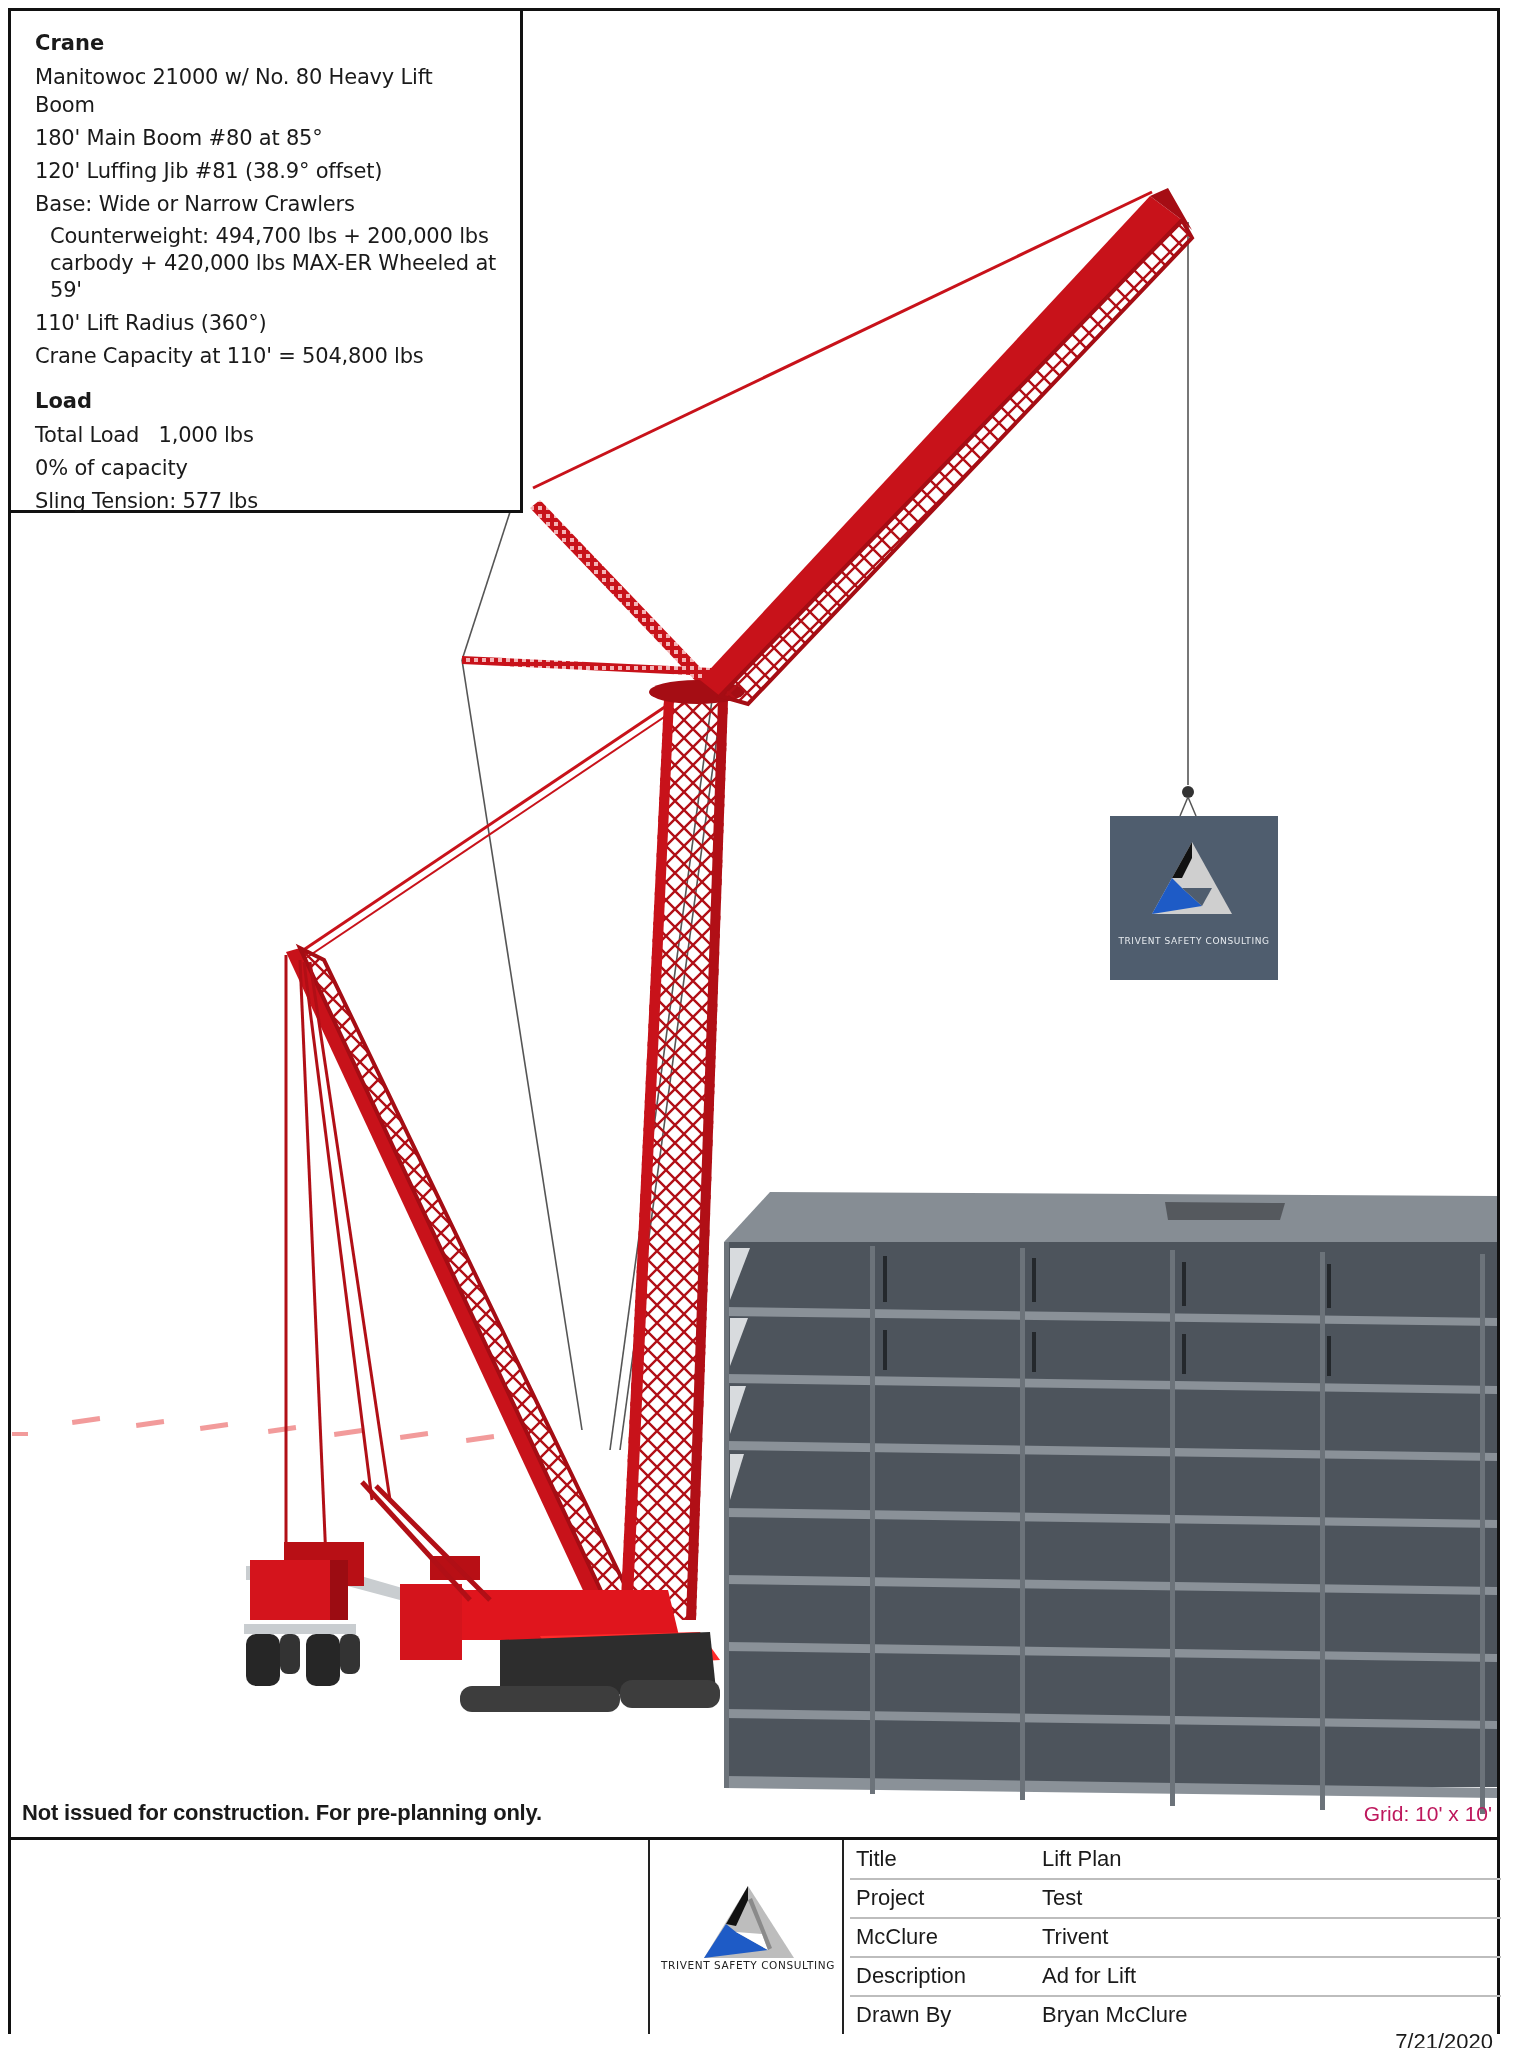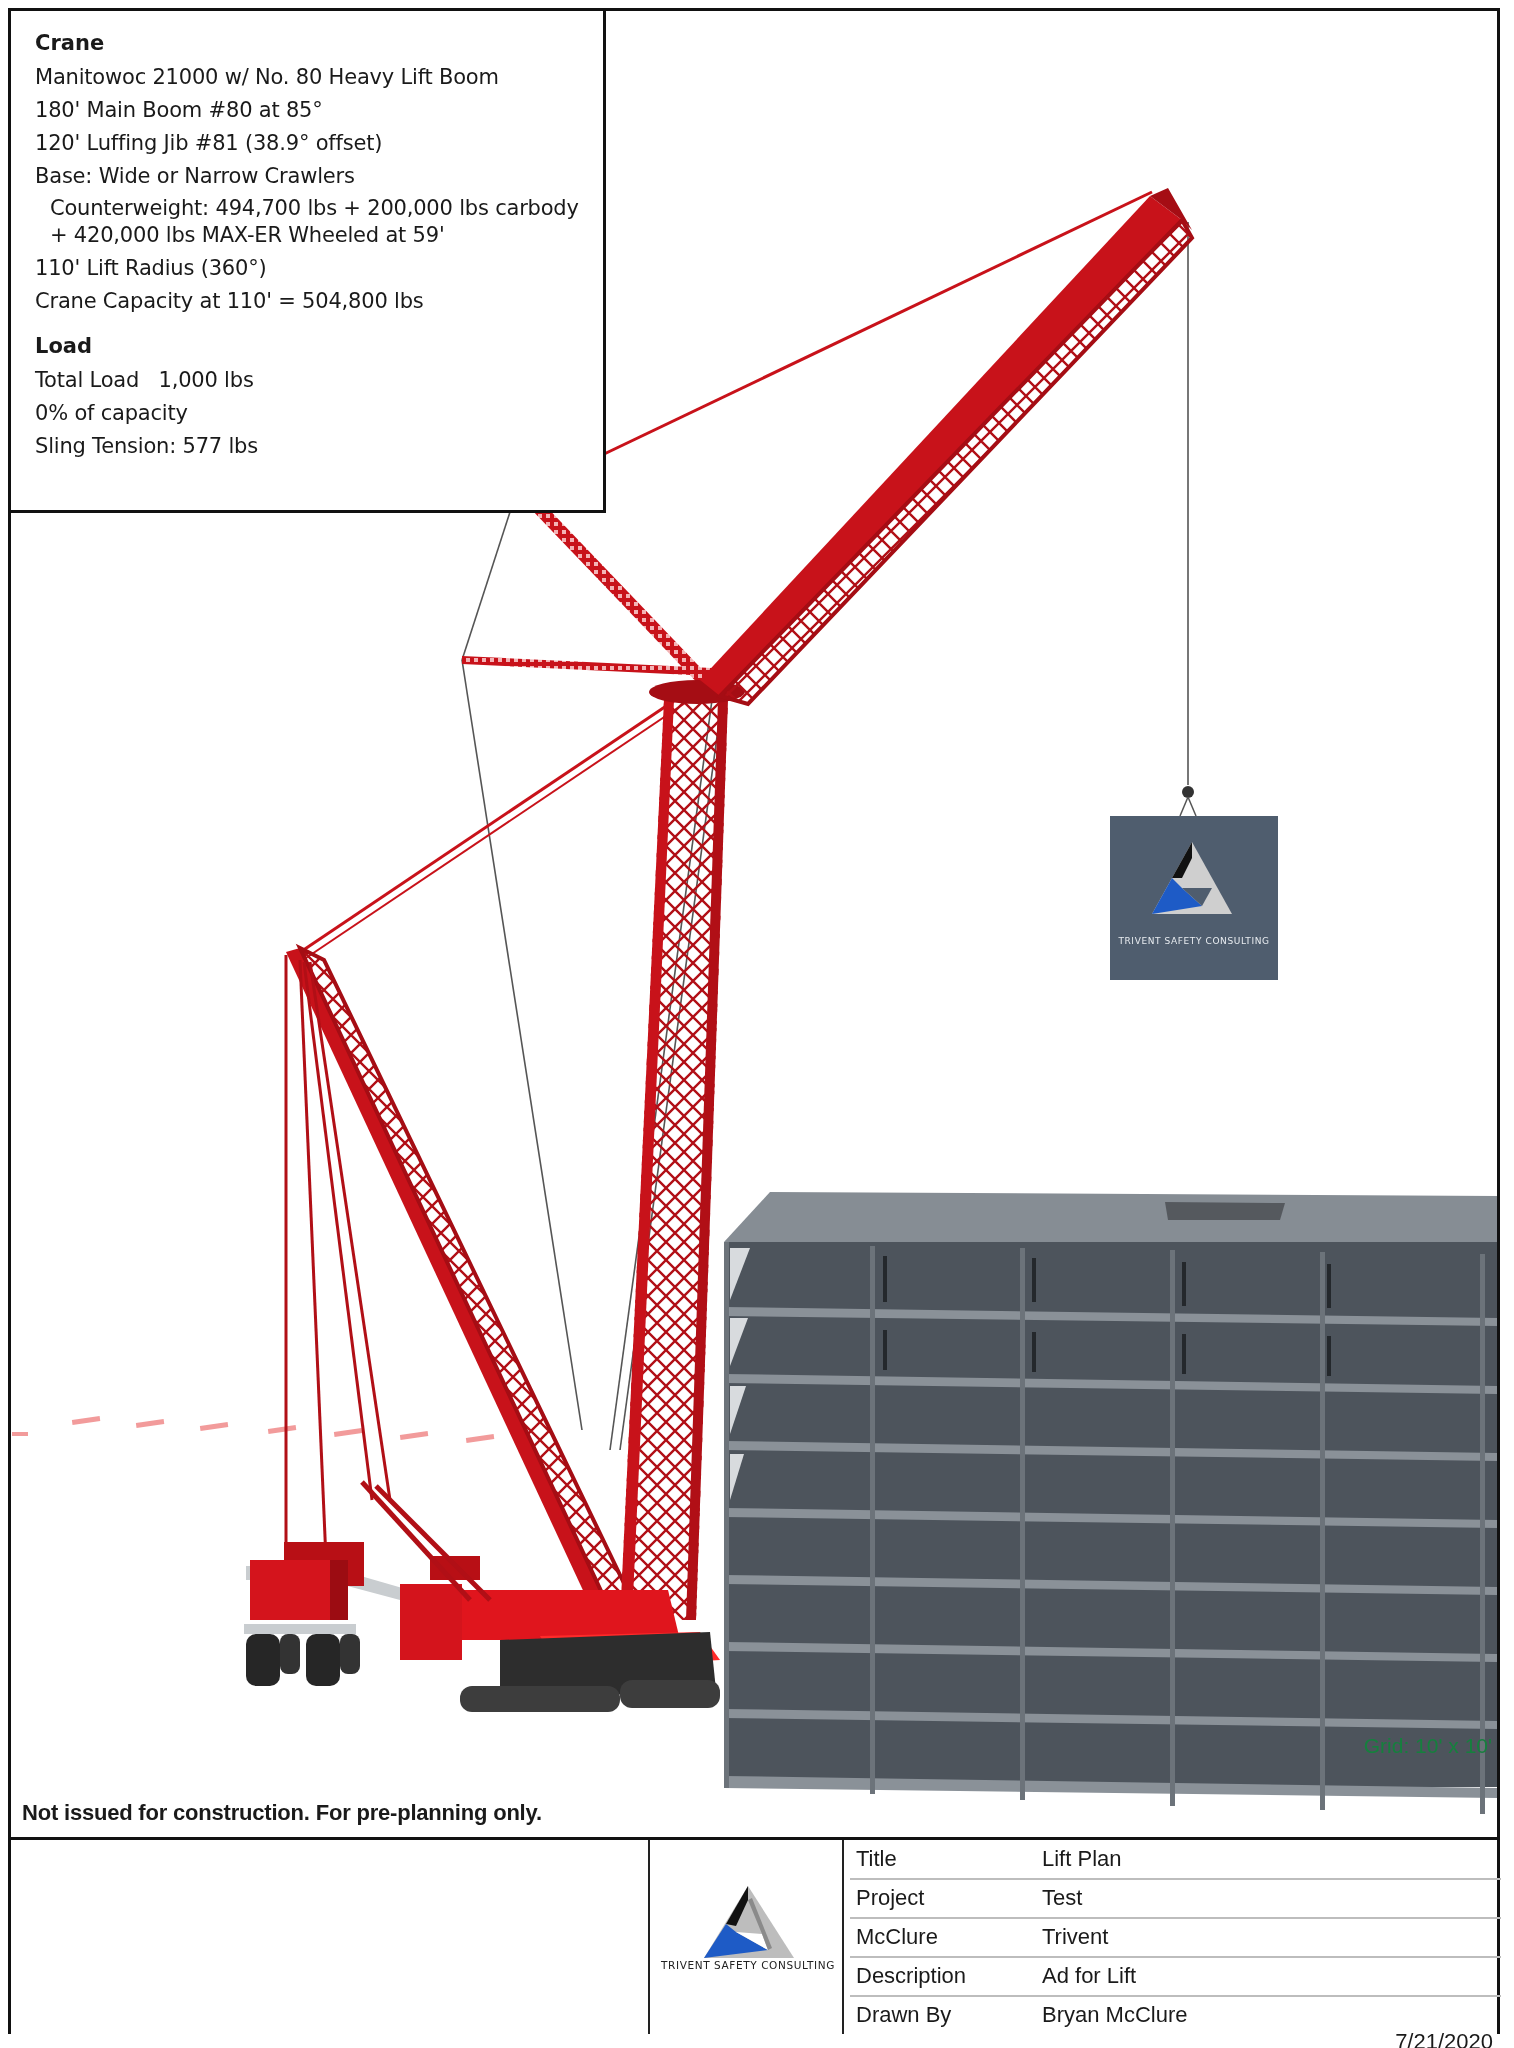--- a/index.html
+++ b/index.html
@@ -2,31 +2,31 @@
 <html><head>
 <meta charset="utf-8">
 <style>
   html, body { margin:0; padding:0; background:#ffffff; }
   body { width:1514px; height:2048px; position:relative; overflow:hidden;
          font-family:"DejaVu Sans", "Liberation Sans", sans-serif; color:#1a1a1a; }
   .frame { position:absolute; left:8px; top:8px; width:1492px; height:2026px;
            border:3px solid #111; box-sizing:border-box; }
   .scene { position:absolute; left:11px; top:11px; width:1486px; height:1824px; overflow:hidden; }
   .scene svg { position:absolute; left:0; top:0; }
-  .info-box { position:absolute; left:8px; top:8px; width:598px; height:505px;
+  .info-box { position:absolute; left:8px; top:8px; width:515px; height:505px;
               border:3px solid #111; box-sizing:border-box; background:#fff;
               padding:18px 22px 0 24px; z-index:5; }
   .info-box .heading { font-weight:bold; font-size:21px; margin:0 0 6px 0; line-height:28px; }
   .info-box .line { font-size:21px; line-height:28px; margin:0 0 5px 0; letter-spacing:-0.2px; }
   .info-box .line.wrap { line-height:27px;margin-left:15px; }
   .info-box .section-gap { height:12px; }
   .notice { position:absolute; left:22px; top:1800px; font-size:22px; font-weight:bold;
             font-family:Liberation Sans, sans-serif; letter-spacing:-0.2px; z-index:4; }
-  .grid-label { position:absolute; right:22px; top:1734px; font-size:21px;
-                font-family:"Liberation Sans", sans-serif; color:#15803d; z-index:4; }
+  .grid-label { position:absolute; right:22px; top:1802px; font-size:21px;
+                font-family:"Liberation Sans", sans-serif; color:#be185d; z-index:4; }
   .divider-main { position:absolute; left:8px; top:1837px; width:1492px; height:3px; background:#111; z-index:4; }
   .title-block { position:absolute; left:11px; top:1840px; width:1486px; height:194px; background:#fff; }
   .logo-cell { position:absolute; left:637px; top:0; width:196px; height:194px;
                border-left:2px solid #222; border-right:2px solid #222; box-sizing:border-box; }
   .logo-cell svg { position:absolute; left:48px; top:46px; }
   .logo-cell .logo-text { position:absolute; left:0; width:196px; top:119px; text-align:center;
                           font-size:10.5px; letter-spacing:0.6px; color:#222; font-family:"DejaVu Sans", sans-serif; }
   .fields { position:absolute; left:835px; top:0; width:651px; height:194px; }
   .field-row { position:absolute; left:4px; width:651px; height:40px; border-bottom:2px solid #bdbdbd; box-sizing:border-box; }
   .field-row:last-child { border-bottom:none; }

